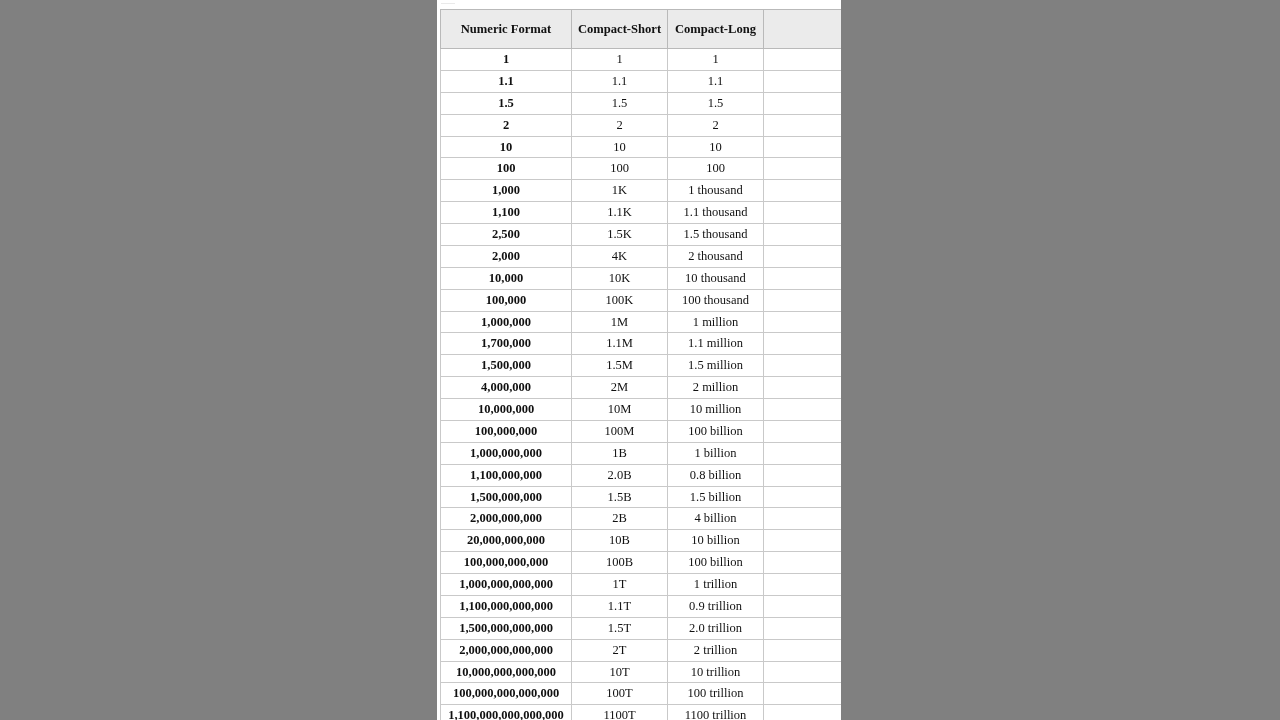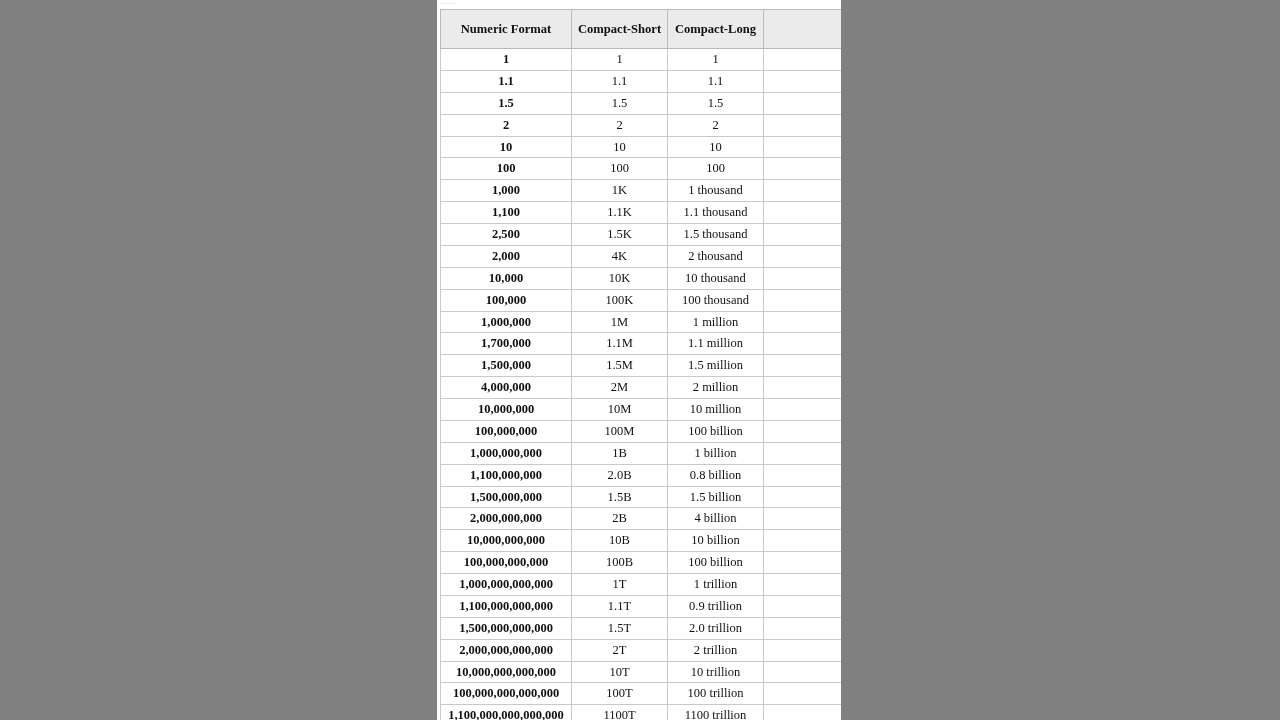--- a/index.html
+++ b/index.html
@@ -242,21 +242,21 @@
               <td class="">1.5 billion</td>
               <td class="">€1.5B</td>
             </tr>
             <tr>
               <td class="col-numeric">2,000,000,000</td>
               <td class="">2B</td>
               <td class="">4 billion</td>
               <td class="">€2B</td>
             </tr>
             <tr>
-              <td class="col-numeric">10,000,000,000</td>
+              <td class="col-numeric">20,000,000,000</td>
               <td class="">10B</td>
               <td class="">10 billion</td>
               <td class="">€10B</td>
             </tr>
             <tr>
               <td class="col-numeric">100,000,000,000</td>
               <td class="">100B</td>
               <td class="">100 billion</td>
               <td class="">€100B</td>
             </tr>

